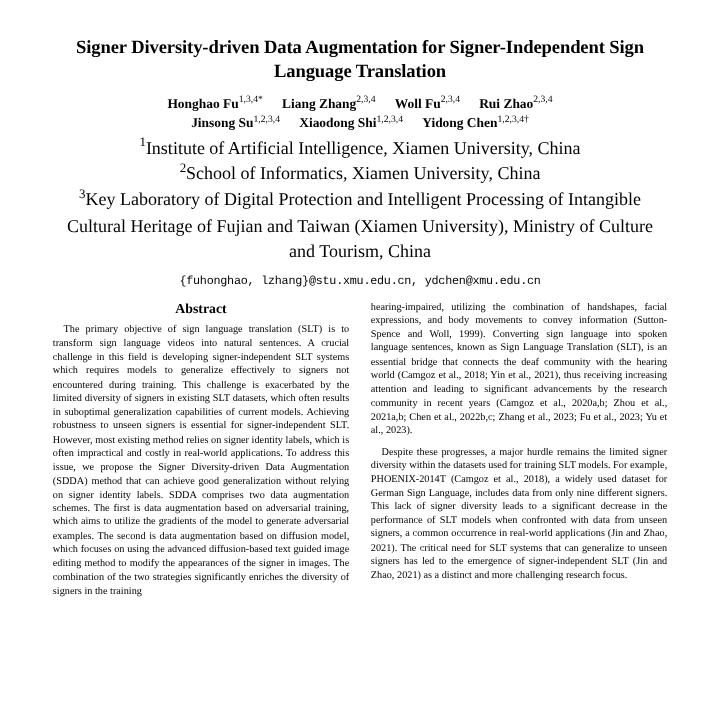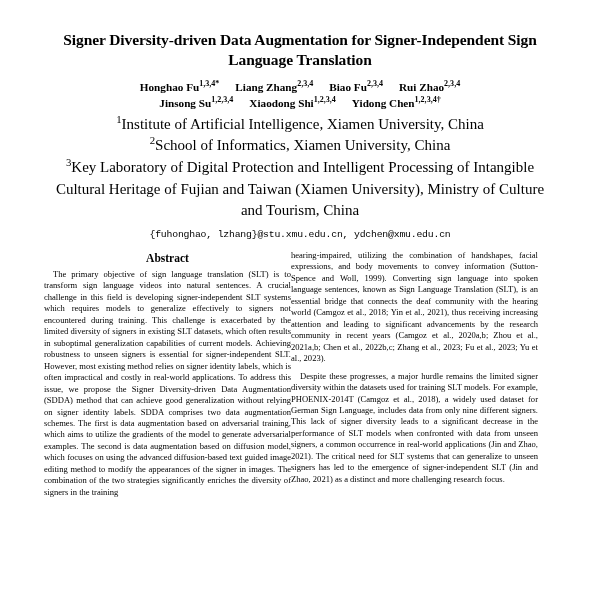--- a/index.html
+++ b/index.html
@@ -38,21 +38,21 @@
   }
   .author {
     white-space: nowrap;
   }
   .author + .author {
     margin-left: 16px;
     text-align: center;
   }
   sup {
     font-size: 0.72em;
-    font-weight: bold;
+    font-weight: normal;
     vertical-align: super;
     line-height: 0;
   }
   .affils {
     text-align: center;
     font-size: 15px;
     line-height: 1.44;
     margin: 1px 0 0 0;
   }
   .affil sup {
@@ -61,20 +61,21 @@
   .emails {
     text-align: center;
     font-size: 9.8px;
     font-family: "Liberation Mono", monospace;
     margin-top: 7px;
     letter-spacing: -0.2px;
   }
   .columns {
     display: flex;
     margin-top: 10px;
+    gap: 18px;
   }
   .col {
     width: 247px;
     flex: 0 0 247px;
   }
   .section-head {
     text-align: center;
     font-size: 11.5px;
     font-weight: bold;
     margin: 2px 0 5px 0;
@@ -97,21 +98,21 @@
 </style>
 </head>
 <body>
 
 <div class="page">
 
   <h1 class="title">Signer Diversity-driven Data Augmentation for Signer-Independent Sign Language Translation</h1>
 
   <div class="authors">
     <div>
-      <span class="author"><span>Honghao Fu</span><sup>1,3,4*</sup></span><span class="author"><span>Liang Zhang</span><sup>2,3,4</sup></span><span class="author"><span>Biao Fu</span><sup>2,3,4</sup></span><span class="author"><span>Rui Zhao</span><sup>2,3,4</sup></span>
+      <span class="author"><span>Honghao Fu</span><sup>1,3,4*</sup></span><span class="author"><span>Liang Zhang</span><sup>2,3,4</sup></span><span class="author"><span>Woll Fu</span><sup>2,3,4</sup></span><span class="author"><span>Rui Zhao</span><sup>2,3,4</sup></span>
     </div>
     <div>
       <span class="author"><span>Jinsong Su</span><sup>1,2,3,4</sup></span><span class="author"><span>Xiaodong Shi</span><sup>1,2,3,4</sup></span><span class="author"><span>Yidong Chen</span><sup>1,2,3,4†</sup></span>
     </div>
   </div>
 
   <div class="affils">
     <div class="affil"><sup>1</sup><span>Institute of Artificial Intelligence, Xiamen University, China</span></div>
     <div class="affil"><sup>2</sup><span>School of Informatics, Xiamen University, China</span></div>
     <div class="affil"><sup>3</sup><span>Key Laboratory of Digital Protection and Intelligent Processing of Intangible Cultural Heritage of Fujian and Taiwan (Xiamen University), Ministry of Culture and Tourism, China</span></div>

